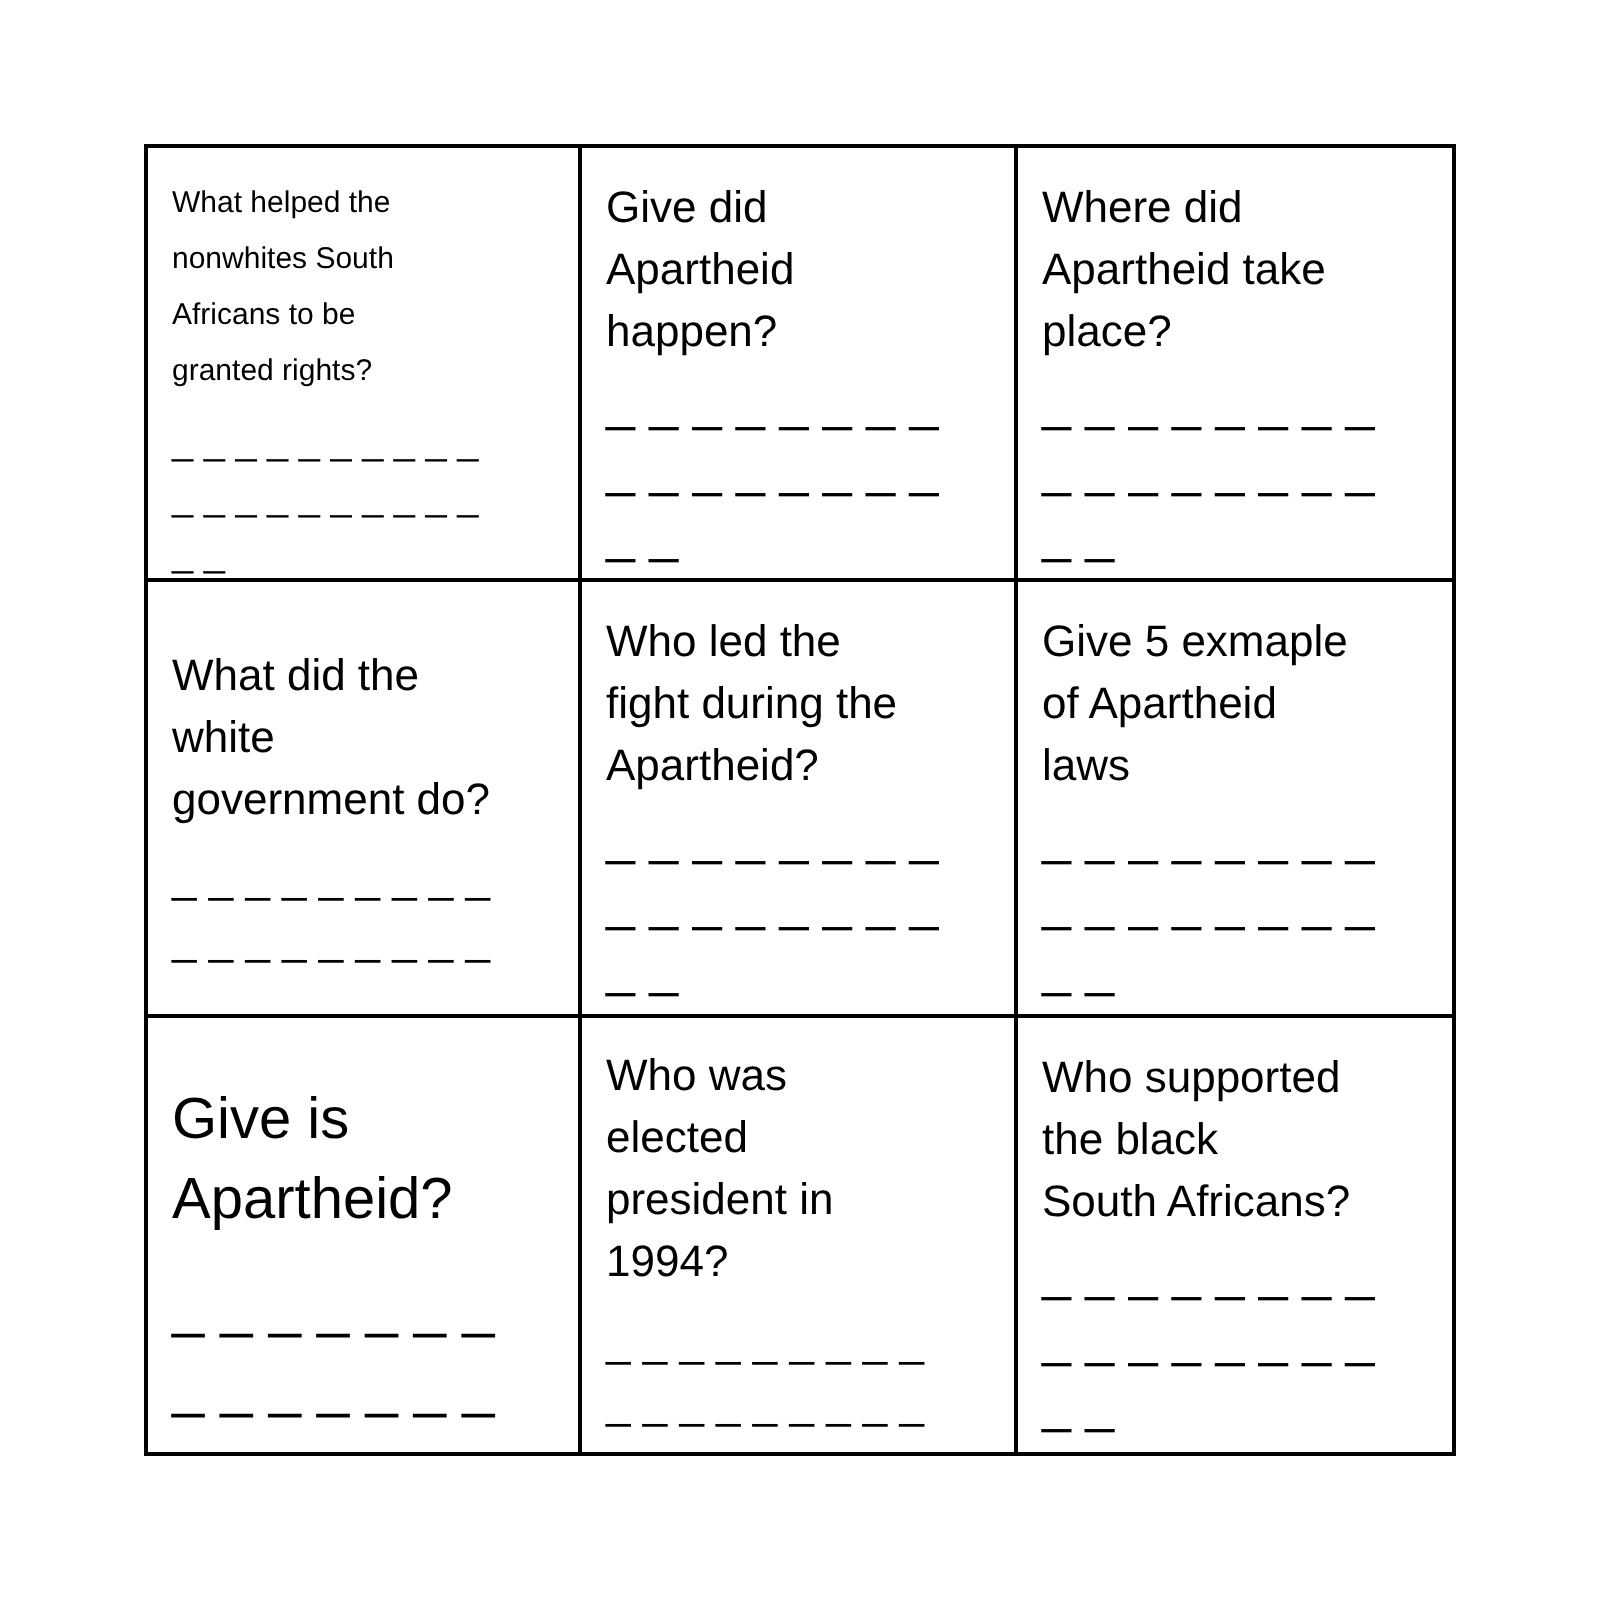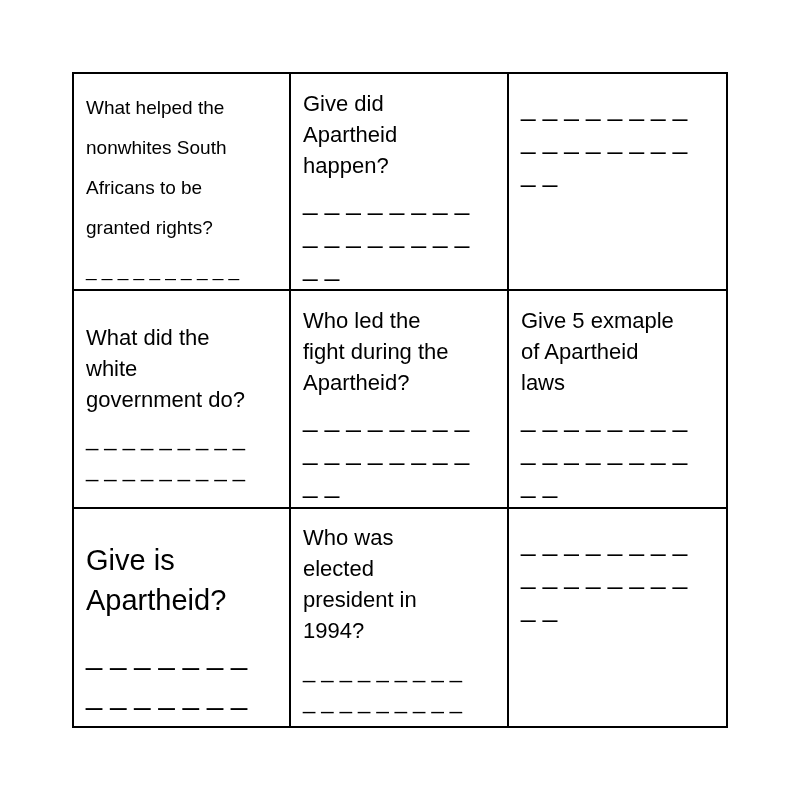--- a/index.html
+++ b/index.html
@@ -39,21 +39,21 @@
     .q {
       margin: 0;
       white-space: pre-line;
     }
     .blanks {
       margin: 0;
       white-space: pre-line;
       letter-spacing: 0;
     }
     
-    .sz-s .q { font-size: 19px; line-height: 40px; padding-top: 1px; }
+    .sz-s .q { font-size: 15px; line-height: 28px; padding-top: 1px; }
     .sz-s .blanks { font-size: 19px; line-height: 28px; margin-top: 8px; }
     .sz-m .q { font-size: 22px; line-height: 31px; padding-top: 1px; }
     .sz-m .blanks { font-size: 26px; line-height: 33px; margin-top: 4px; }
     .sz-l .q { font-size: 29px; line-height: 40px; padding-top: 18px; }
     .sz-l .blanks { font-size: 29px; line-height: 40px; margin-top: 14px; }
     .sz-mid .q { font-size: 22px; line-height: 31px; padding-top: 18px; }
     .sz-mid .blanks { font-size: 22px; line-height: 31px; margin-top: 8px; }
     .sz-m3 .q { font-size: 22px; line-height: 31px; }
     .sz-m3 .blanks { font-size: 22px; line-height: 31px; margin-top: 9px; }
   </style>
@@ -75,20 +75,23 @@
   <div class="cell sz-m">
     <p class="q">Give did
 Apartheid
 happen?</p>
     <p class="blanks">_ _ _ _ _ _ _ _
 _ _ _ _ _ _ _ _
 _ _</p>
   </div>
 
   <div class="cell sz-m col-3">
+    <p class="q">Where did
+Apartheid take
+place?</p>
     <p class="blanks">_ _ _ _ _ _ _ _
 _ _ _ _ _ _ _ _
 _ _</p>
   </div>
 
   <div class="cell sz-mid">
     <p class="q">What did the
 white
 government do?</p>
     <p class="blanks">_ _ _ _ _ _ _ _ _
@@ -123,18 +126,21 @@
   <div class="cell sz-m3 row-3">
     <p class="q">Who was
 elected
 president in
 1994?</p>
     <p class="blanks">_ _ _ _ _ _ _ _ _
 _ _ _ _ _ _ _ _ _</p>
   </div>
 
   <div class="cell sz-m col-3 row-3">
+    <p class="q">Who supported
+the black
+South Africans?</p>
     <p class="blanks">_ _ _ _ _ _ _ _
 _ _ _ _ _ _ _ _
 _ _</p>
   </div>
 
 </div>
 
 </body></html>

